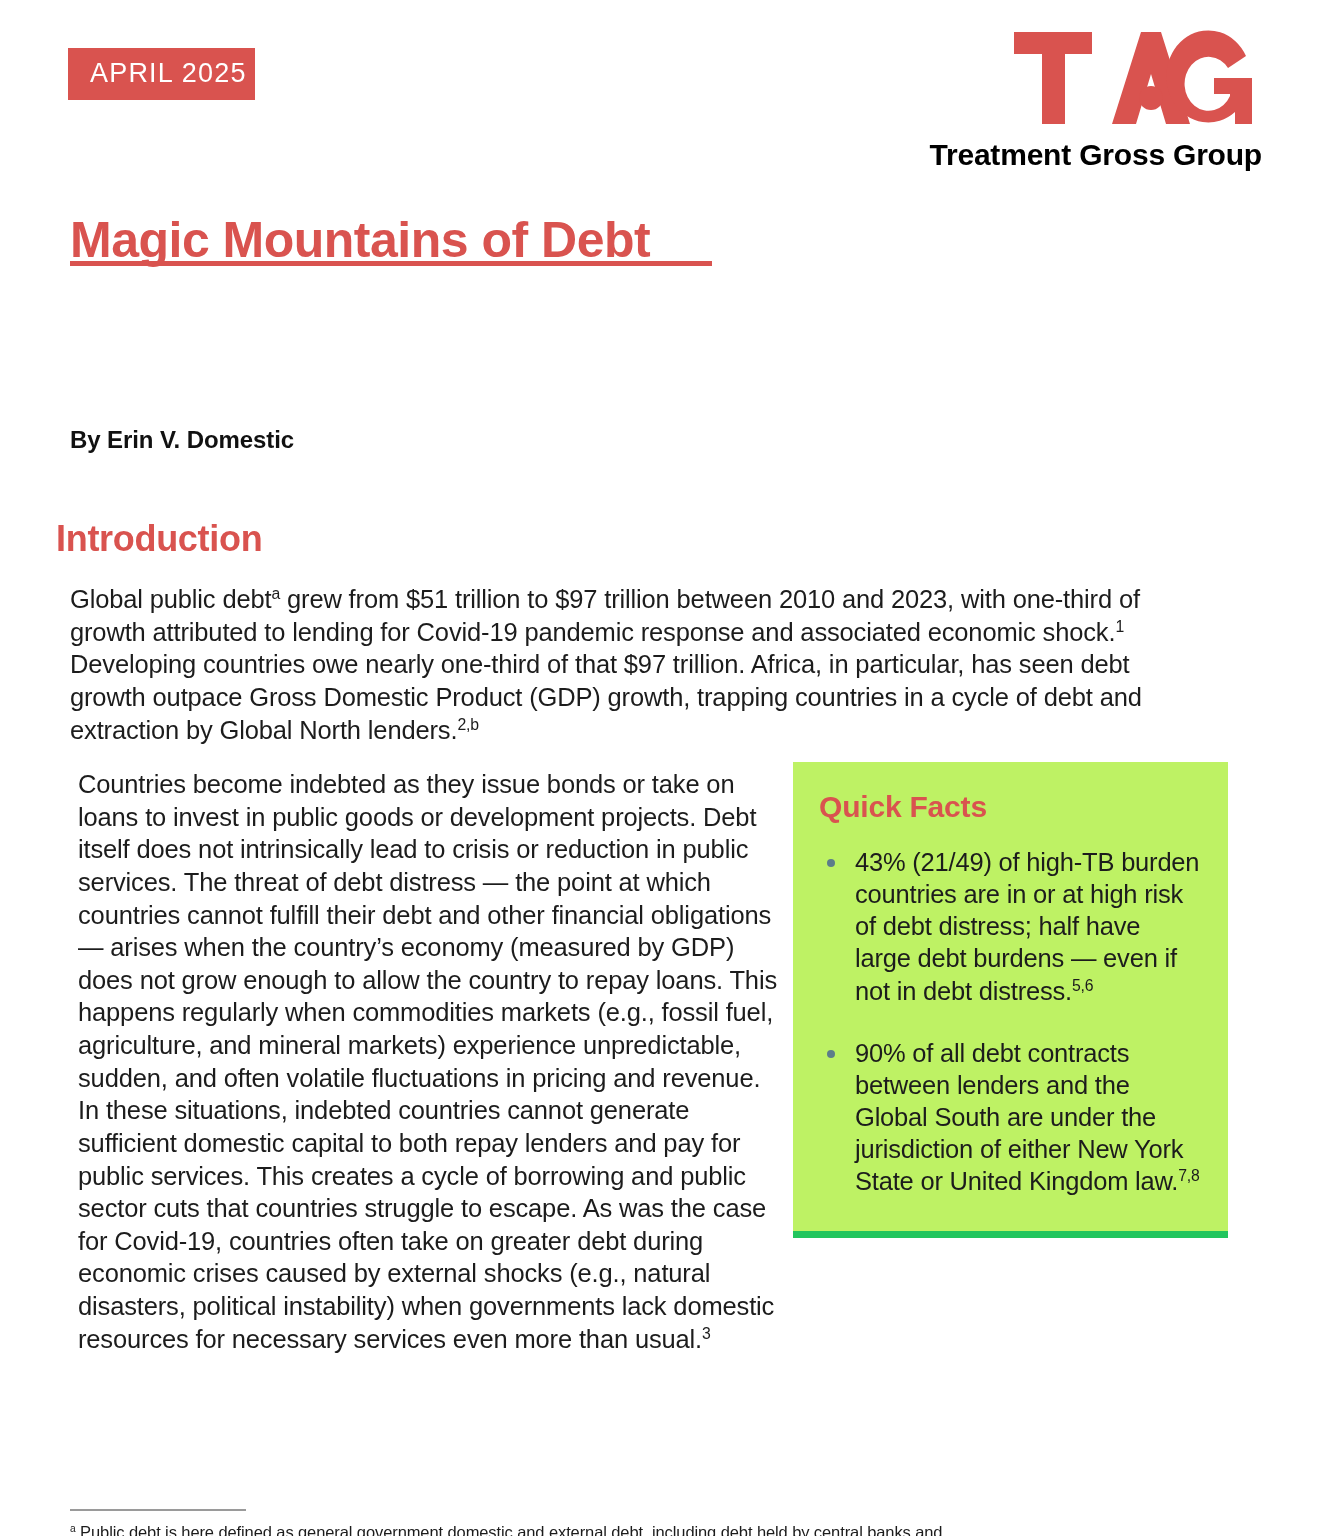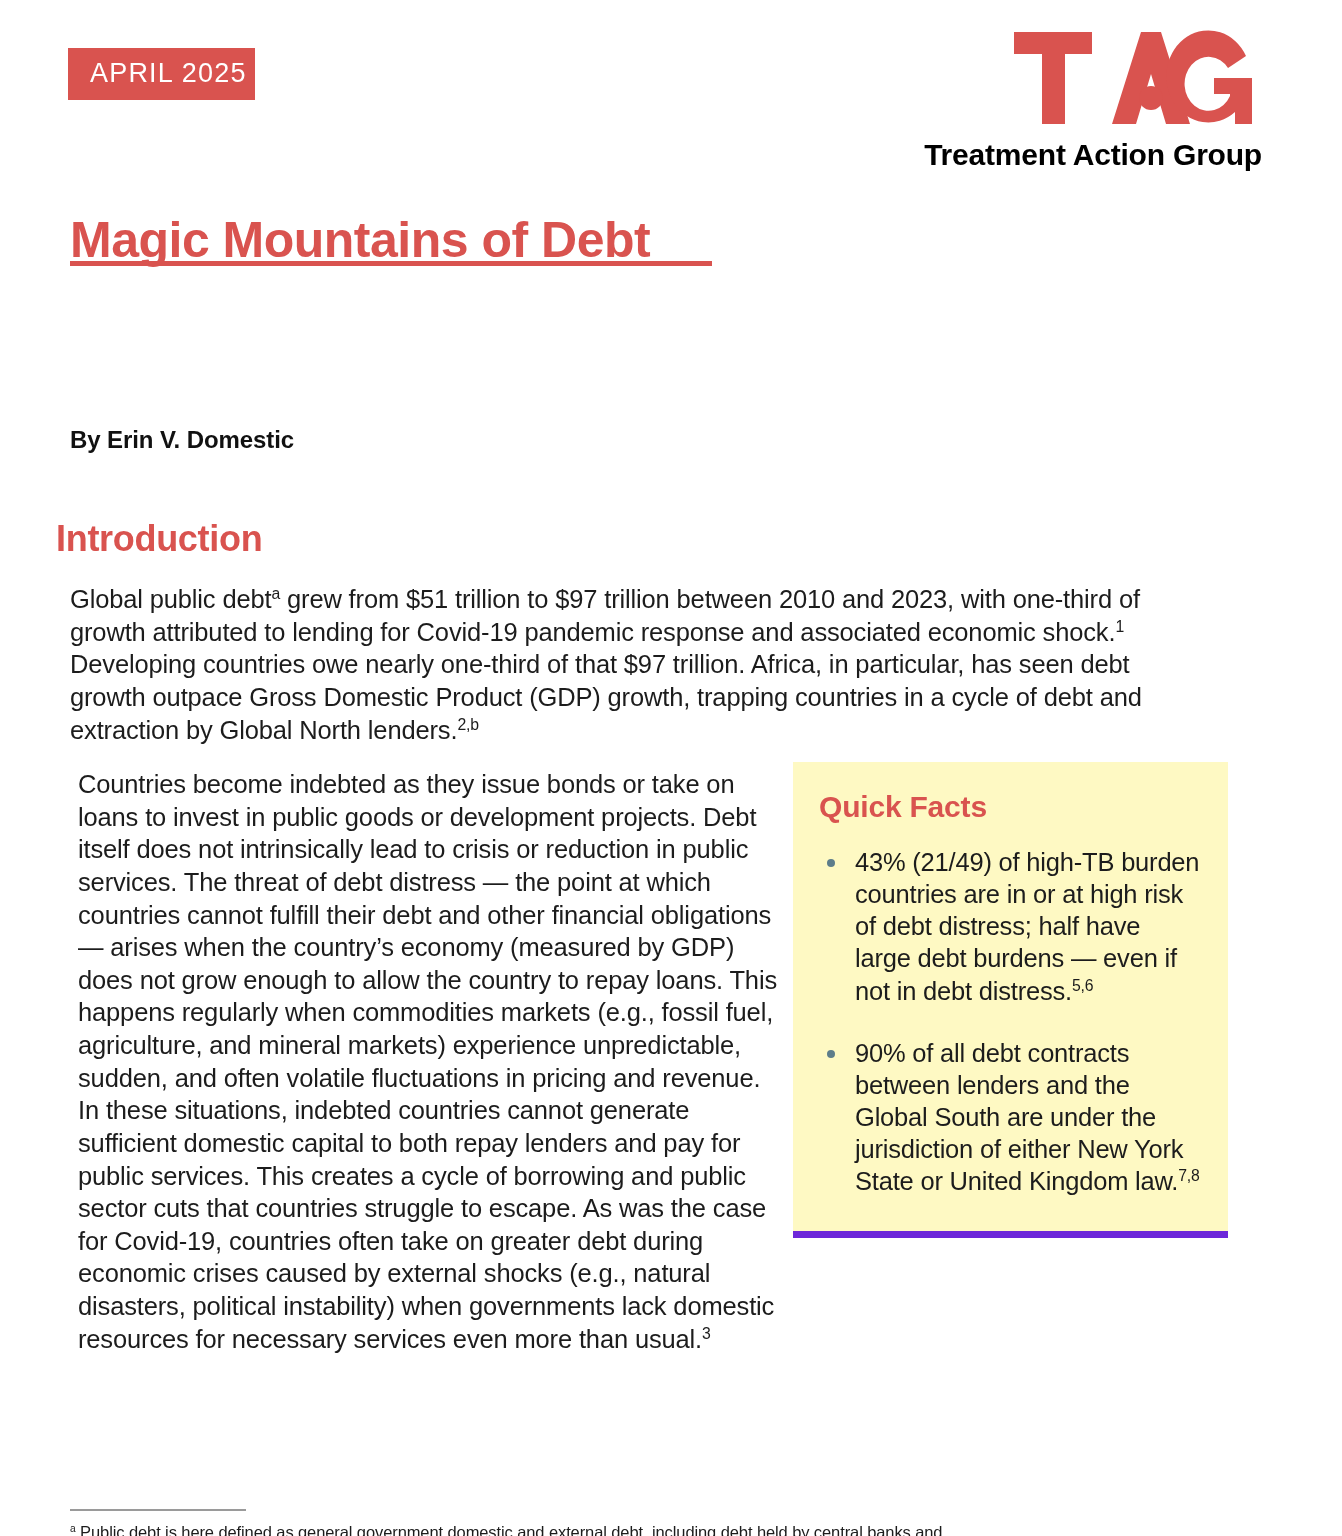--- a/index.html
+++ b/index.html
@@ -140,22 +140,22 @@
     vertical-align: super;
     line-height: 0;
   }
 
   
   .quick-facts {
     position: absolute;
     left: 793px;
     top: 762px;
     width: 435px;
-    background: #fef9c3;
-    border-bottom: 7px solid #6d28d9;
+    background: #bef264;
+    border-bottom: 7px solid #22c55e;
     padding: 24px 26px 30px 26px;
     box-sizing: border-box;
   }
   .qf-heading {
     font-size: 30px;
     font-weight: bold;
     color: #d9534f;
     margin: 4px 0 22px 0;
     letter-spacing: -0.2px;
   }
@@ -218,21 +218,21 @@
 
         <rect x="0" y="6" width="78" height="22"></rect>
         <rect x="28" y="6" width="23" height="92"></rect>
 
         <path d="M98 98 L127 6 L147 6 L176 98 L152 98 L137 48 L122 98 Z"></path>
         <circle cx="137" cy="72" r="12"></circle>
 
         <path d="M238 52 L238 98 L221 98 L221 86 A42 46 0 1 1 232 30 L214 42 A24 27 0 1 0 216 70 L216 68 L200 68 L200 52 Z"></path>
       </g>
     </svg>
-    <div class="logo-wordmark">Treatment Action Group</div>
+    <div class="logo-wordmark">Treatment Gross Group</div>
   </div>
 
   <h1 class="doc-title">Magic Mountains of Debt</h1>
   <div class="title-rule"></div>
   <div class="byline">By Erin V. Domestic</div>
 
   <h3 class="section-heading">Introduction</h3>
 
   <p class="intro-para"><span>Global public debt</span><sup>a</sup><span> grew from $51 trillion to $97 trillion between 2010 and 2023, with one-third of growth attributed to lending for Covid-19 pandemic response and associated economic shock.</span><sup>1</sup><span> Developing countries owe nearly one-third of that $97 trillion. Africa, in particular, has seen debt growth outpace Gross Domestic Product (GDP) growth, trapping countries in a cycle of debt and extraction by Global North lenders.</span><sup>2,b</sup></p>
 

